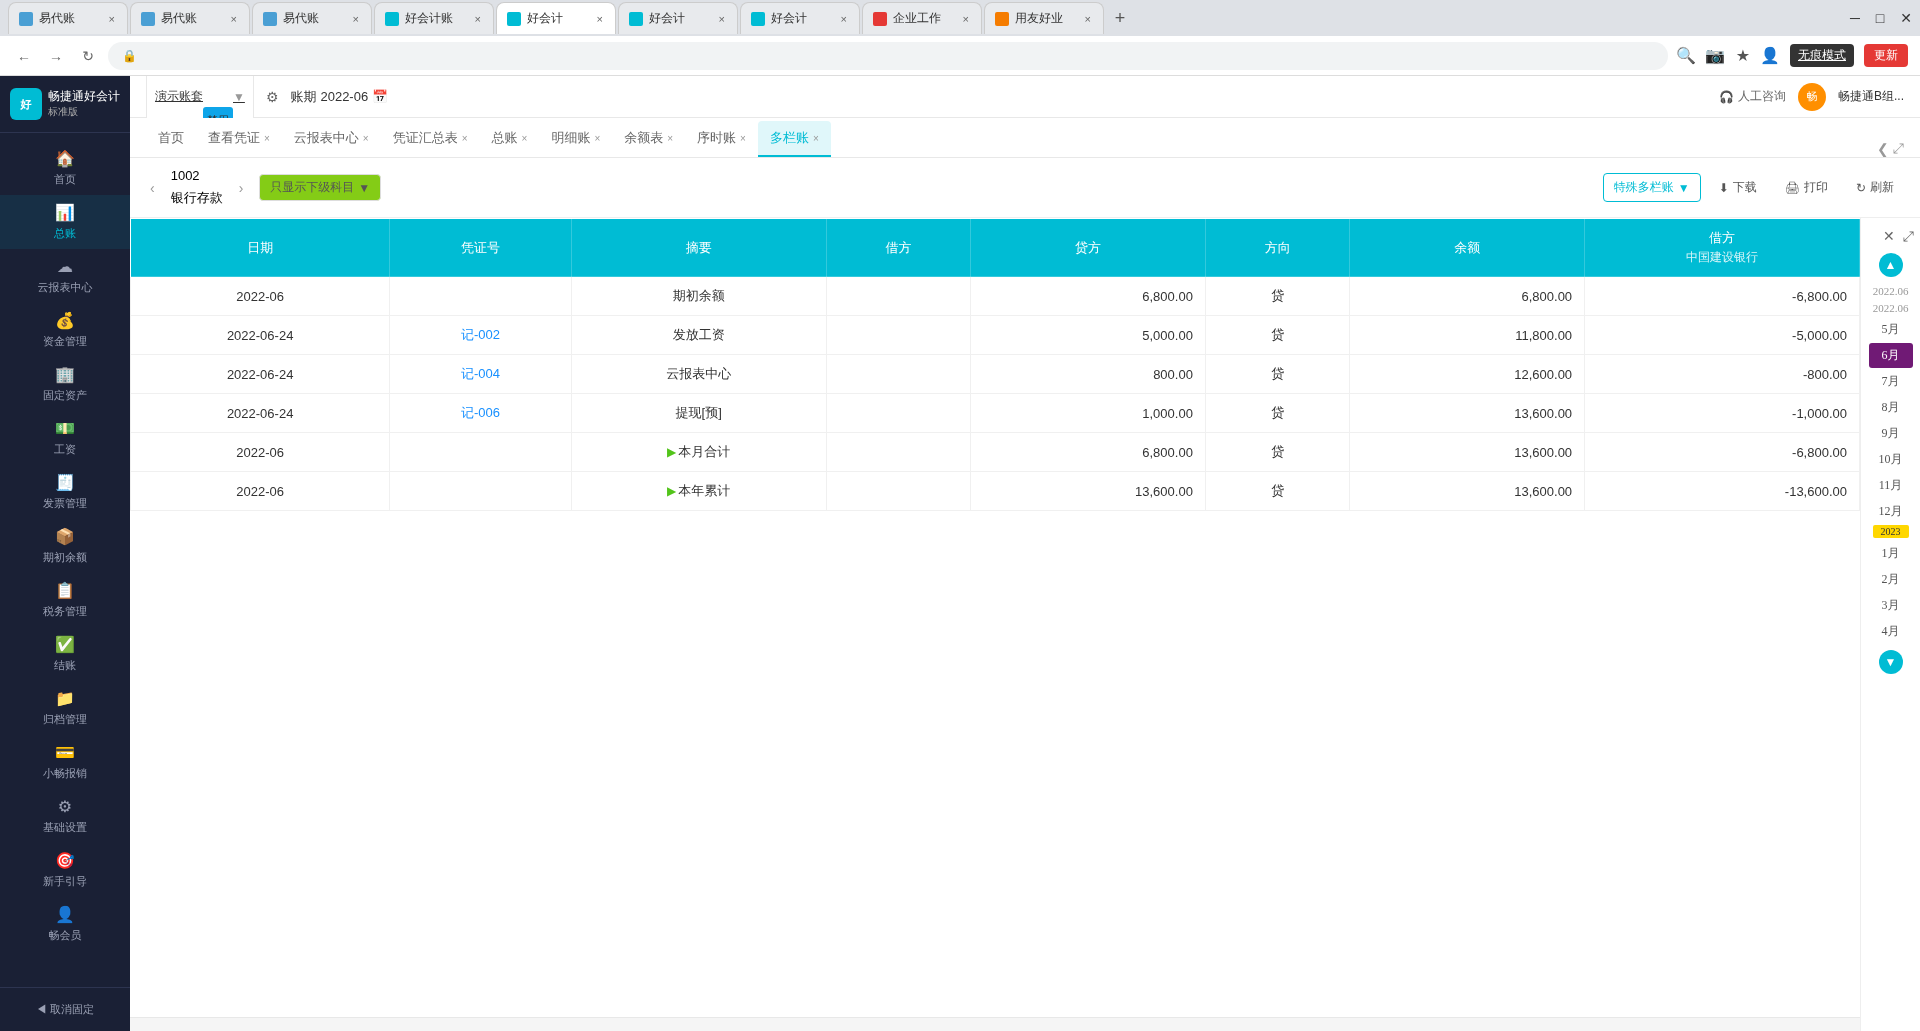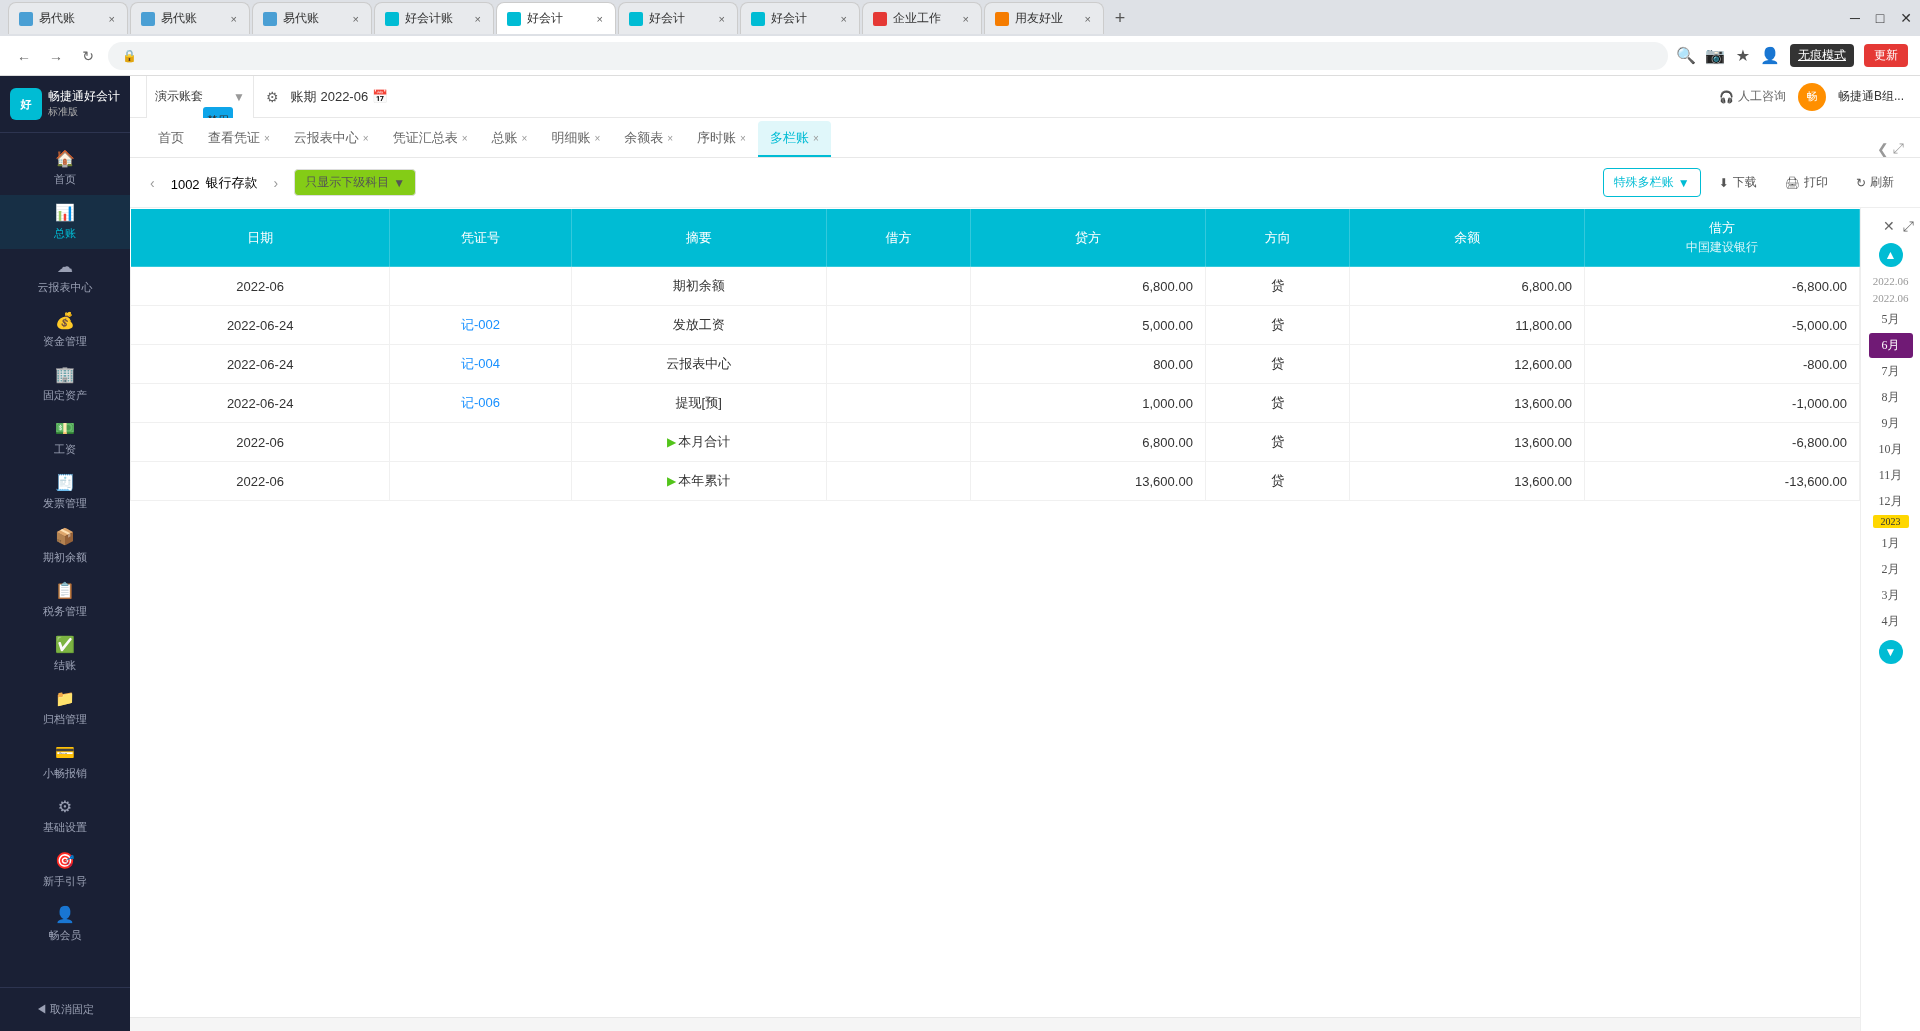--- a/index.html
+++ b/index.html
@@ -42,39 +42,39 @@
     .sidebar-icon { font-size: 16px; }
     .sidebar-label { font-size: 11px; text-align: center; }
     .sidebar-bottom { padding: 8px 0; border-top: 1px solid #2d3450; }
     .pin-btn { display: flex; align-items: center; justify-content: center; gap: 4px; color: #9aa0b4; padding: 6px; cursor: pointer; font-size: 11px; }
 
     
     .main-content { flex: 1; display: flex; flex-direction: column; overflow: hidden; background: #fff; }
 
     
     .top-bar { height: 42px; background: #fff; border-bottom: 1px solid #e8e8e8; display: flex; align-items: center; padding: 0 16px; gap: 12px; }
-    .demo-badge { background: #fff; border: 1px solid #e8e8e8; border-radius: 8px; padding: 2px 8px; font-size: 12px; color: #333; display: flex; align-items: center; gap: 0; }
+    .demo-badge { background: #fff; border: 1px solid #e8e8e8; border-radius: 8px; padding: 2px 8px; font-size: 12px; color: #333; display: flex; align-items: center; gap: 0; text-decoration: underline; }
     .demo-tag { background: #0ea5e9; color: #333; border-radius: 3px; padding: 6px 4px; font-size: 11px; margin-top: 48px; }
     .settings-icon-btn { color: #666; cursor: pointer; font-size: 14px; }
     .period-label { color: #333; font-size: 13px; display: flex; align-items: center; gap: 4px; }
     .top-bar-right { margin-left: auto; display: flex; align-items: center; gap: 12px; }
     .consult-btn { display: flex; align-items: center; gap: 4px; color: #666; font-size: 12px; cursor: pointer; }
     .user-avatar { width: 28px; height: 28px; border-radius: 50%; background: #ff8f00; display: flex; align-items: center; justify-content: center; color: #fff; font-size: 11px; cursor: pointer; }
     .user-name { font-size: 12px; color: #333; }
 
     
     .tab-bar { height: 40px; background: #fff; border-bottom: 1px solid #e8e8e8; display: flex; align-items: flex-end; padding: 0 16px; gap: 0; overflow-x: auto; }
     .page-tab { padding: 8px 12px; font-size: 13px; color: #666; cursor: pointer; border-bottom: 2px solid transparent; white-space: nowrap; display: flex; align-items: center; gap: 4px; }
     .page-tab.active { color: #00bcd4; border-bottom: 2px solid #00bcd4; background: #e0f7fa; border-radius: 4px 4px 0 0; }
     .page-tab .tab-x { font-size: 10px; color: #999; cursor: pointer; }
 
     
     .ledger-header { padding: 10px 16px; display: flex; align-items: center; gap: 12px; background: #fff; border-bottom: 1px solid #eee; }
     .nav-arrow { color: #999; cursor: pointer; font-size: 14px; padding: 2px 4px; }
-    .account-nav { display: flex; align-items: flex-end; gap: 6px; }
+    .account-nav { display: flex; align-items: flex-start; gap: 6px; flex-direction: column; }
     .show-sub-btn { border: 1px solid #ddd; border-radius: 4px; padding: 4px 10px; font-size: 12px; color: #555; cursor: pointer; display: flex; align-items: center; gap: 4px; background: #84cc16; }
     .ledger-actions { margin-left: auto; display: flex; align-items: center; gap: 8px; }
     .special-multi-btn { border: 1px solid #00bcd4; border-radius: 4px; padding: 5px 10px; font-size: 12px; color: #00bcd4; cursor: pointer; background: #fff; display: flex; align-items: center; gap: 4px; }
     .action-btn { display: flex; align-items: center; gap: 4px; padding: 5px 10px; font-size: 12px; color: #555; cursor: pointer; }
 
     
     .table-wrap { flex: 1; overflow: auto; padding: 0; }
     .ledger-table { width: 100%; border-collapse: collapse; }
     .ledger-table thead { background: #00bcd4; color: #fff; }
     .ledger-table thead th { padding: 10px 12px; text-align: center; font-size: 13px; font-weight: normal; border: 1px solid rgba(255,255,255,0.2); }

